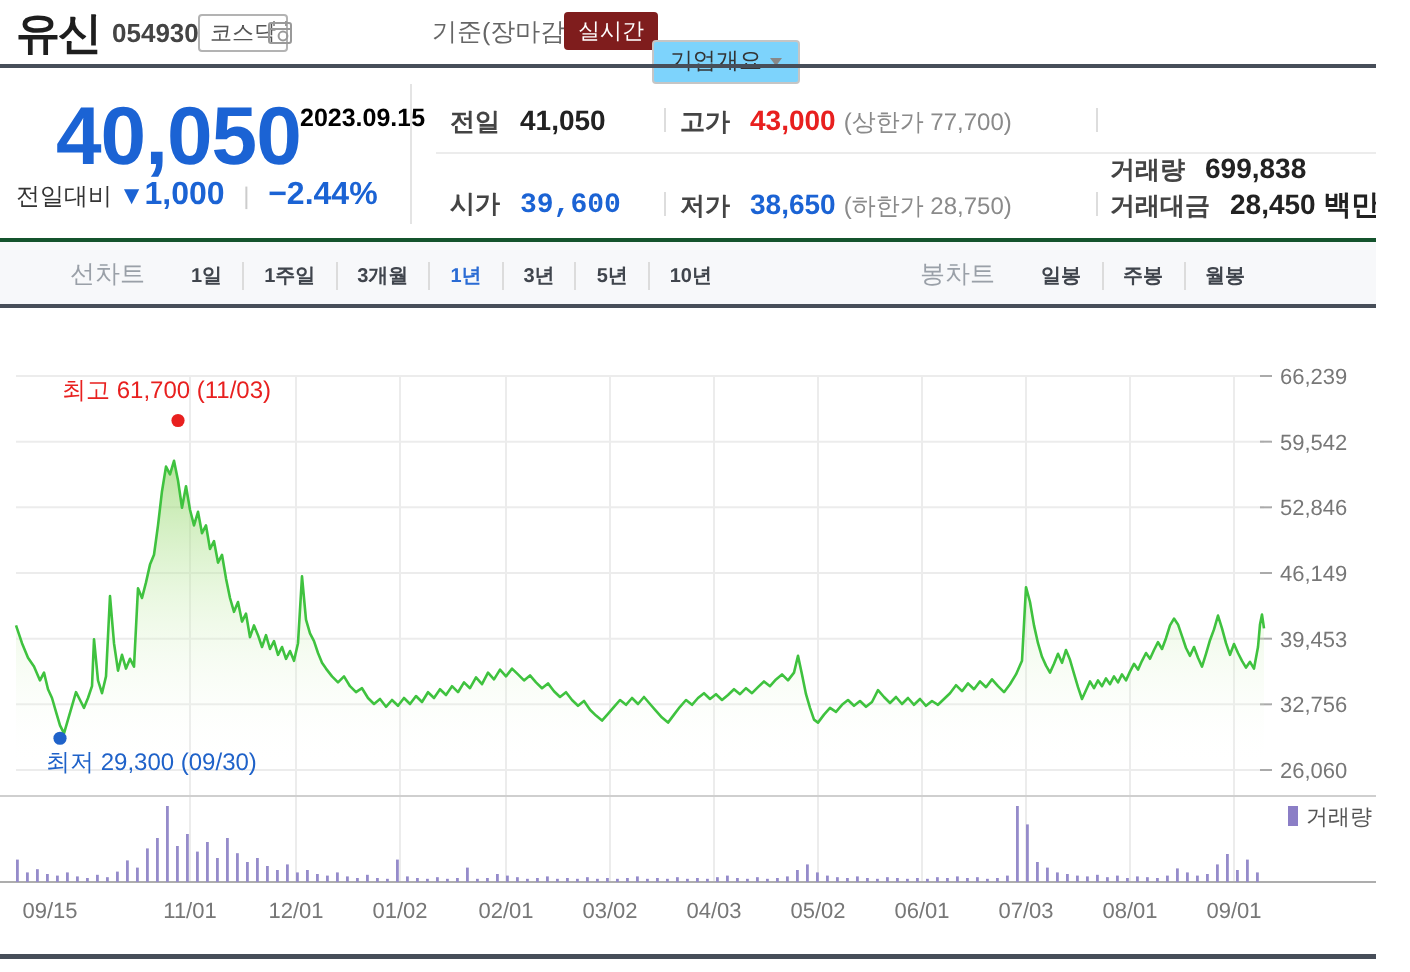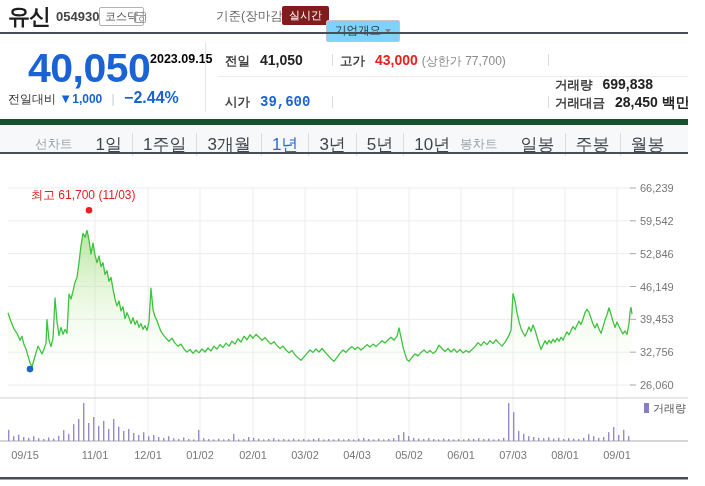--- a/index.html
+++ b/index.html
@@ -14,39 +14,39 @@
   .base-date{left:150px;top:8px;font-size:12.5px;font-weight:bold;color:#000000;margin-top:44px;}
   .base-suffix{left:216px;top:8px;font-size:12.5px;color:#666;}
   .realtime-badge{left:282px;top:6px;font-size:11px;color:#fff;background:#7f1d1d;border-radius:2px;padding:2px 7px;}
   .overview-btn{left:326px;top:20px;font-size:11.5px;color:#333;background:#7dd3fc;border:1px solid #c5c5c5;border-radius:2px;padding:2px 8px 3px 8px;}
   .overview-btn .arr{display:inline-block;width:0;height:0;border-left:3.5px solid transparent;border-right:3.5px solid transparent;border-top:4px solid #888;margin-left:4px;vertical-align:middle;}
   .dark-rule-top{left:0;top:32px;width:702px;height:2px;background:#474e59;}
   
   .cur-price{left:28px;top:45px;font-size:41px;font-weight:bold;color:#1b63d4;letter-spacing:-0.5px;}
   .price-sub{left:8px;top:89px;font-size:12px;color:#333;white-space:nowrap;}
   .price-sub .tri{color:#1b63d4;font-size:13px;}
-  .price-sub .chg{color:#1b63d4;font-size:12px;font-weight:bold;}
+  .price-sub .chg{color:#1b63d4;font-size:16px;font-weight:bold;}
   .price-sub .bar{color:#ccc;margin:0 6px;font-size:12px;}
   .price-sub .pct{color:#1b63d4;font-size:16px;font-weight:bold;}
   .vdiv{left:205px;top:42px;width:1px;height:70px;background:#e4e4e4;}
   
   .cell{font-size:12.5px;white-space:nowrap;}
   .cell .lbl{font-weight:bold;color:#444;margin-right:10px;}
   .cell .val{font-size:14px;font-weight:bold;color:#222;}
   .cell .val.red{color:#e8201f;}
   .cell .val.blue{color:#1b63d4;}
   .cell .sub{font-size:12px;color:#8a8a8a;margin-left:4px;}
   .colsep{width:1px;height:12px;background:#ddd;}
   .rowdiv{left:218px;top:76px;width:477px;height:1px;background:#ececec;}
   
-  .tabbar{left:0;top:119px;width:702px;height:33px;background:#f7f8fa;border-top:6px solid #14532d;box-sizing:border-box;}
+  .tabbar{left:0;top:119px;width:702px;height:33px;background:#f7f8fa;border-top:2px solid #14532d;box-sizing:border-box;}
   .dark-rule-tab{left:0;top:152px;width:702px;height:2px;background:#474e59;}
   .tabgroup{position:absolute;top:8px;display:flex;align-items:center;}
   .tabgroup .glabel{font-size:12.5px;color:#9aa0a8;margin-right:13px;}
-  .tab{font-size:17px;font-weight:normal;color:#40454d;padding:0 10px;border-left:1px solid #dcdcdc;cursor:pointer;}
+  .tab{font-size:10px;font-weight:bold;color:#40454d;padding:0 10px;border-left:1px solid #dcdcdc;cursor:pointer;}
   .tab.first{border-left:none;}
   .tab.selected{color:#2a6bd4;}
   
   .chart-section{left:0;top:155px;width:705px;height:331px;}
   .anno{position:absolute;font-size:12px;white-space:nowrap;}
   .anno-high{left:31px;top:32px;color:#e8201f;}
   .anno-low{left:23px;top:218px;color:#1f62c9;}
   .vol-legend{position:absolute;left:644px;top:246px;font-size:11px;color:#555;}
   .vol-legend .sq{display:inline-block;width:5px;height:10px;background:#8b7ec6;margin-right:4px;vertical-align:-1px;}
   svg text{font-family:"Liberation Sans","DejaVu Sans",sans-serif;}
@@ -93,20 +93,23 @@
   </div>
   <div class="abs colsep" style="left:548px;top:54px;"></div>
   <div class="abs cell" style="left:555px;top:52px;margin-top:24px;">
     <span class="lbl">거래량</span><span class="val">699,838</span>
   </div>
   <div class="abs rowdiv"></div>
   <div class="abs cell" style="left:225px;top:94px;font-family:Liberation Mono, monospace;">
     <span class="lbl">시가</span><span class="val blue">39,600</span>
   </div>
   <div class="abs colsep" style="left:332px;top:96px;"></div>
+  <div class="abs cell" style="left:340px;top:94px;">
+    <span class="lbl">저가</span><span class="val blue">38,650</span><span class="sub">(하한가 28,750)</span>
+  </div>
   <div class="abs colsep" style="left:548px;top:96px;"></div>
   <div class="abs cell" style="left:555px;top:94px;">
     <span class="lbl">거래대금</span><span class="val">28,450 백만</span>
   </div>
 
   <div class="abs tabbar">
     <div class="tabgroup" style="left:35px;">
       <span class="glabel">선차트</span>
       <span class="tab first">1일</span>
       <span class="tab">1주일</span>
@@ -308,18 +311,21 @@
         <rect x="623" y="274.8" width="1.4" height="11.200000000000001" fill="#958bca"></rect>
         <rect x="628" y="281.2" width="1.4" height="4.8" fill="#958bca"></rect>
         <circle cx="89" cy="55.254983946837896" r="3.3" fill="#e8201f"></circle>
         <circle cx="30" cy="214.11408944971254" r="3.3" fill="#1f62c9"></circle>
         <line x1="702" y1="0" x2="702" y2="324" stroke="#d8d8d8" stroke-width="1"></line>
         <rect x="0" y="322" width="702" height="2.5" fill="#474e59"></rect>
       </svg>
     <div class="anno anno-high">
       <span>최고</span>&nbsp;<span>61,700</span>&nbsp;<span>(11/03)</span>
     </div>
+    <div class="anno anno-low">
+      <span>최저</span>&nbsp;<span>29,300</span>&nbsp;<span>(09/30)</span>
+    </div>
     <div class="vol-legend">
       <span class="sq"></span><span>거래량</span>
     </div>
   </div>
 
 </div>
 
 </body></html>

